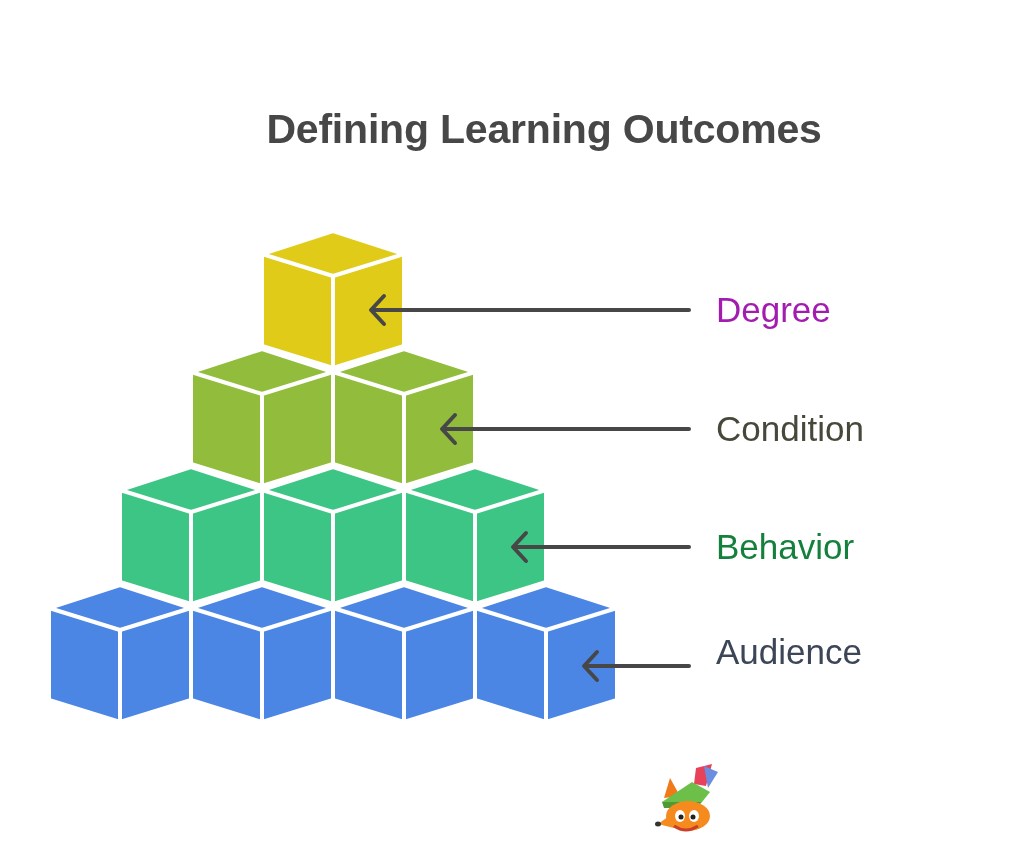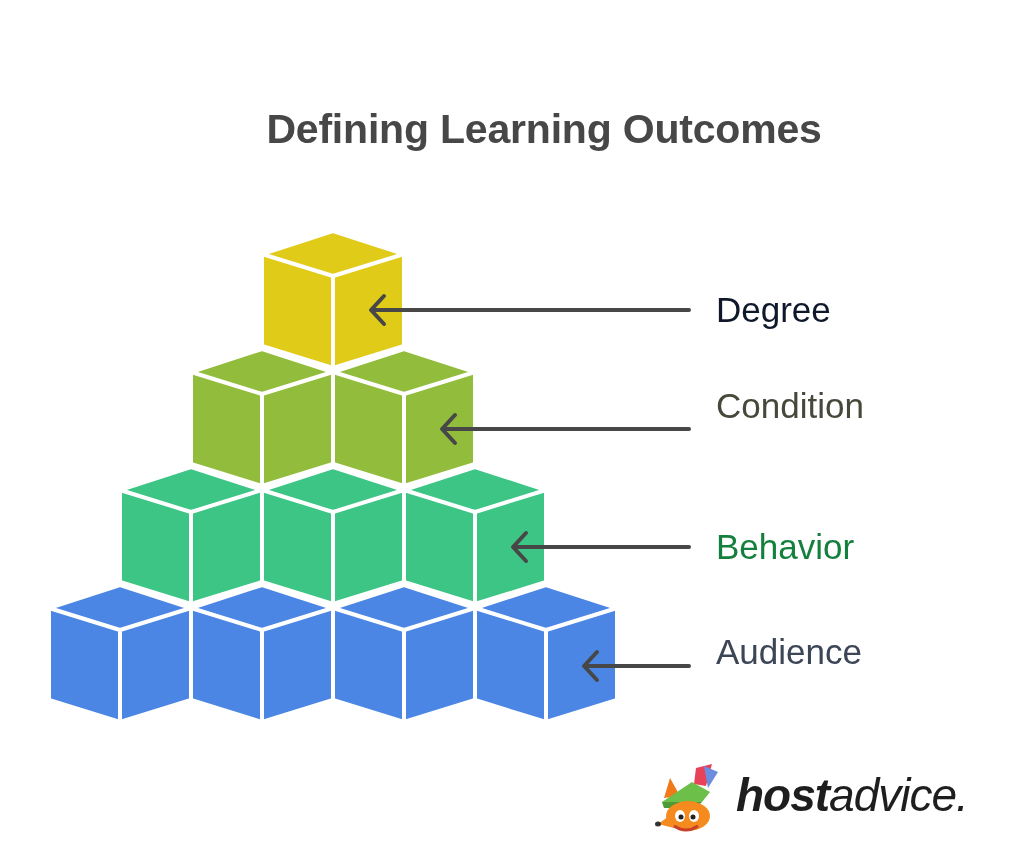--- a/index.html
+++ b/index.html
@@ -61,22 +61,22 @@
       <line x1="514" y1="547" x2="689" y2="547"></line>
       <polyline points="526,533 513,547 526,561"></polyline>
     </g>
     <g>
       <line x1="585" y1="666" x2="689" y2="666"></line>
       <polyline points="597,652 584,666 597,680"></polyline>
     </g>
   </g>
 </svg>
 
-<div class="label" style="top:290px;color:#0f172a;">Degree</div>
-<div class="label" style="top:386px;color:#46493a;">Condition</div>
+<div class="label" style="top:290px;color:#a21caf;">Degree</div>
+<div class="label" style="top:409px;color:#46493a;">Condition</div>
 <div class="label" style="top:527px;color:#15803d;">Behavior</div>
 <div class="label" style="top:632px;color:#3c4657;">Audience</div>
 
 <div class="logo">
   <svg width="80" height="76" viewBox="0 0 80 76" style="position:absolute;left:0;top:0;">
 
     <polygon points="44,6 60,2 54,24 42,22" fill="#e8425a"></polygon>
     <polygon points="52,4 66,10 56,26" fill="#6a8de0"></polygon>
 
     <polygon points="18,16 28,34 12,36" fill="#f07a1a"></polygon>
@@ -86,14 +86,13 @@
 
     <ellipse cx="36" cy="54" rx="22" ry="15" fill="#f58a1f"></ellipse>
     <polygon points="6,62 20,52 22,66" fill="#f58a1f"></polygon>
     <ellipse cx="28" cy="54" rx="5" ry="6" fill="#ffffff"></ellipse>
     <ellipse cx="42" cy="54" rx="5" ry="6" fill="#ffffff"></ellipse>
     <circle cx="29" cy="55" r="2.5" fill="#222"></circle>
     <circle cx="41" cy="55" r="2.5" fill="#222"></circle>
     <path d="M22,64 Q34,72 46,64" stroke="#c8402a" stroke-width="3" fill="none"></path>
     <ellipse cx="6" cy="62" rx="3" ry="2.5" fill="#333"></ellipse>
   </svg>
-  <div class="logo-text"><span class="b">host</span><span class="n">advice.</span></div>
 </div>
 
 </body></html>

